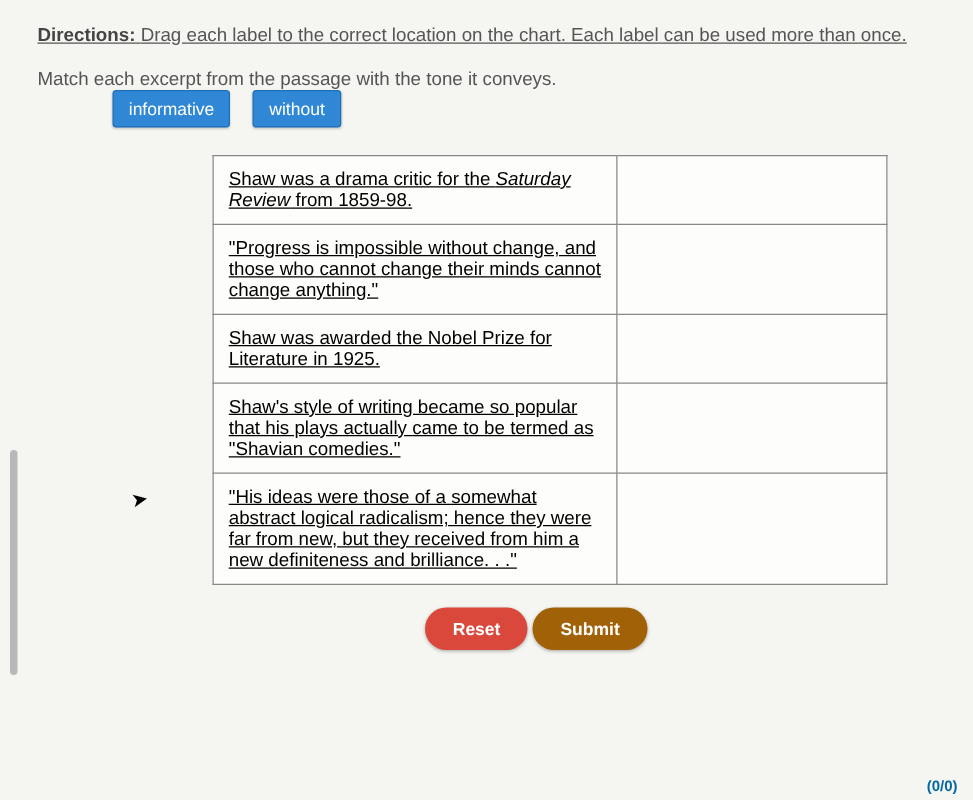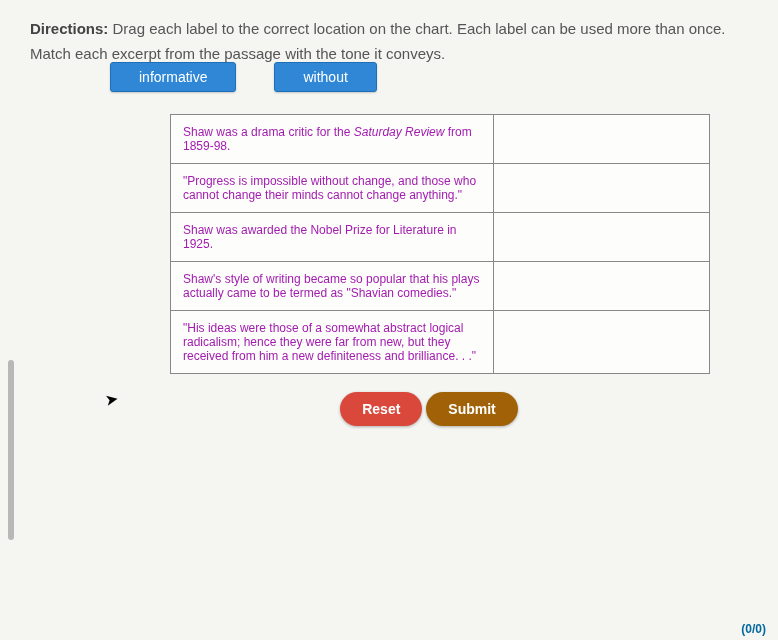--- a/index.html
+++ b/index.html
@@ -9,59 +9,60 @@
       width: 778px;
       height: 640px;
       overflow: hidden;
       position: relative;
       padding: 20px 30px;
       color: #333;
     }
     .directions {
       font-size: 15px;
       color: #555;
-      margin-bottom: 8px;
+      margin-bottom: 18px;
+      text-decoration: underline;
     }
     .directions b { color: #444; }
     .subdirections {
       font-size: 15px;
       color: #555;
     }
     .labels-row {
       display: flex;
       gap: 18px;
       margin-left: 60px;
       margin-bottom: 22px;
     }
     .label-chip {
       background: #2f87d6;
       color: #fff;
       font-size: 14px;
-      padding: 6px 28px;
+      padding: 6px 12px;
       border-radius: 3px;
       cursor: grab;
       box-shadow: 0 1px 2px rgba(0,0,0,0.2);
       border: 1px solid #1d6fb8;
-      margin-left: 20px;
     }
     .table-wrap {
       margin-left: 140px;
       width: 540px;
     }
     table {
       border-collapse: collapse;
       width: 100%;
       background: #fdfdfb;
     }
     td {
       border: 1px solid #888;
       padding: 10px 12px;
-      font-size: 12px;
-      color: #a21caf;
+      font-size: 15px;
+      color: #000000;
       vertical-align: top;
+      text-decoration: underline;
     }
     td.prompt { width: 60%; }
     td.drop { width: 40%; min-height: 50px; }
     em { font-style: italic; }
     .buttons {
       display: flex;
       gap: 4px;
       justify-content: center;
       margin-top: 18px;
       margin-left: 80px;

